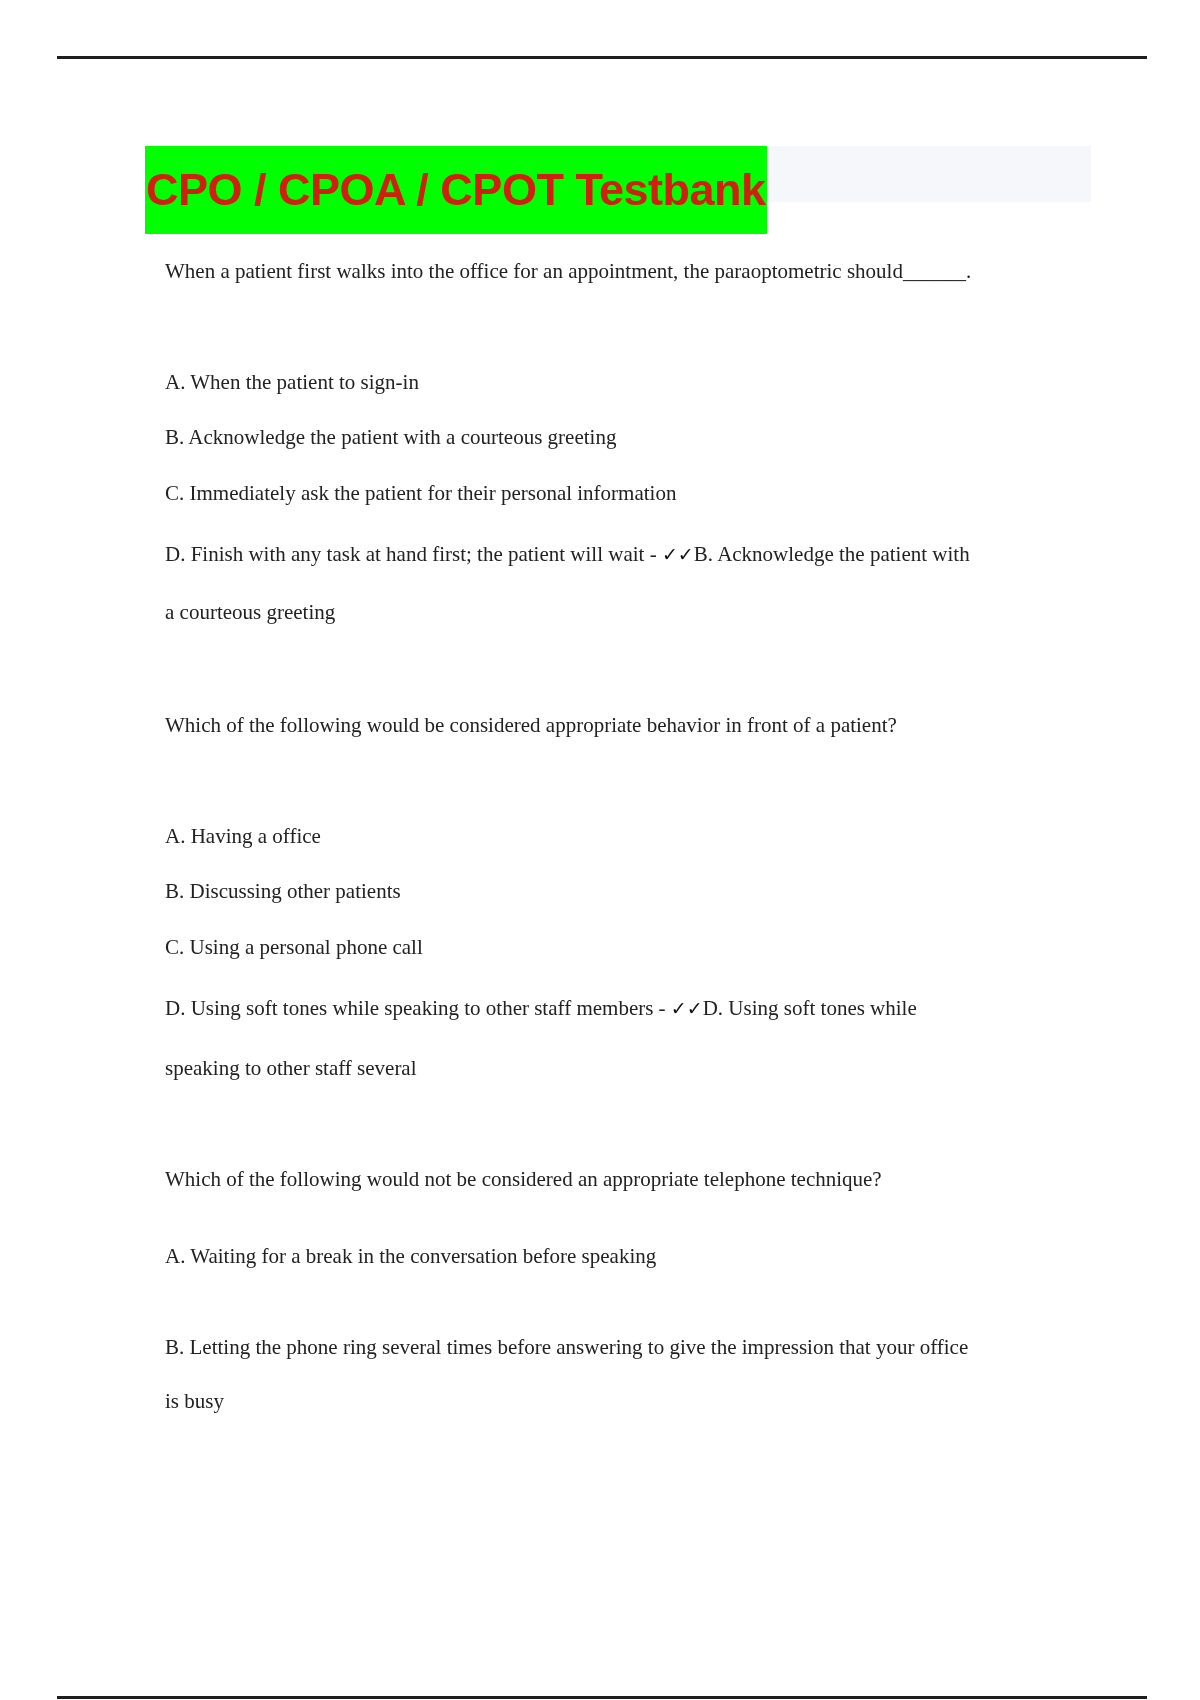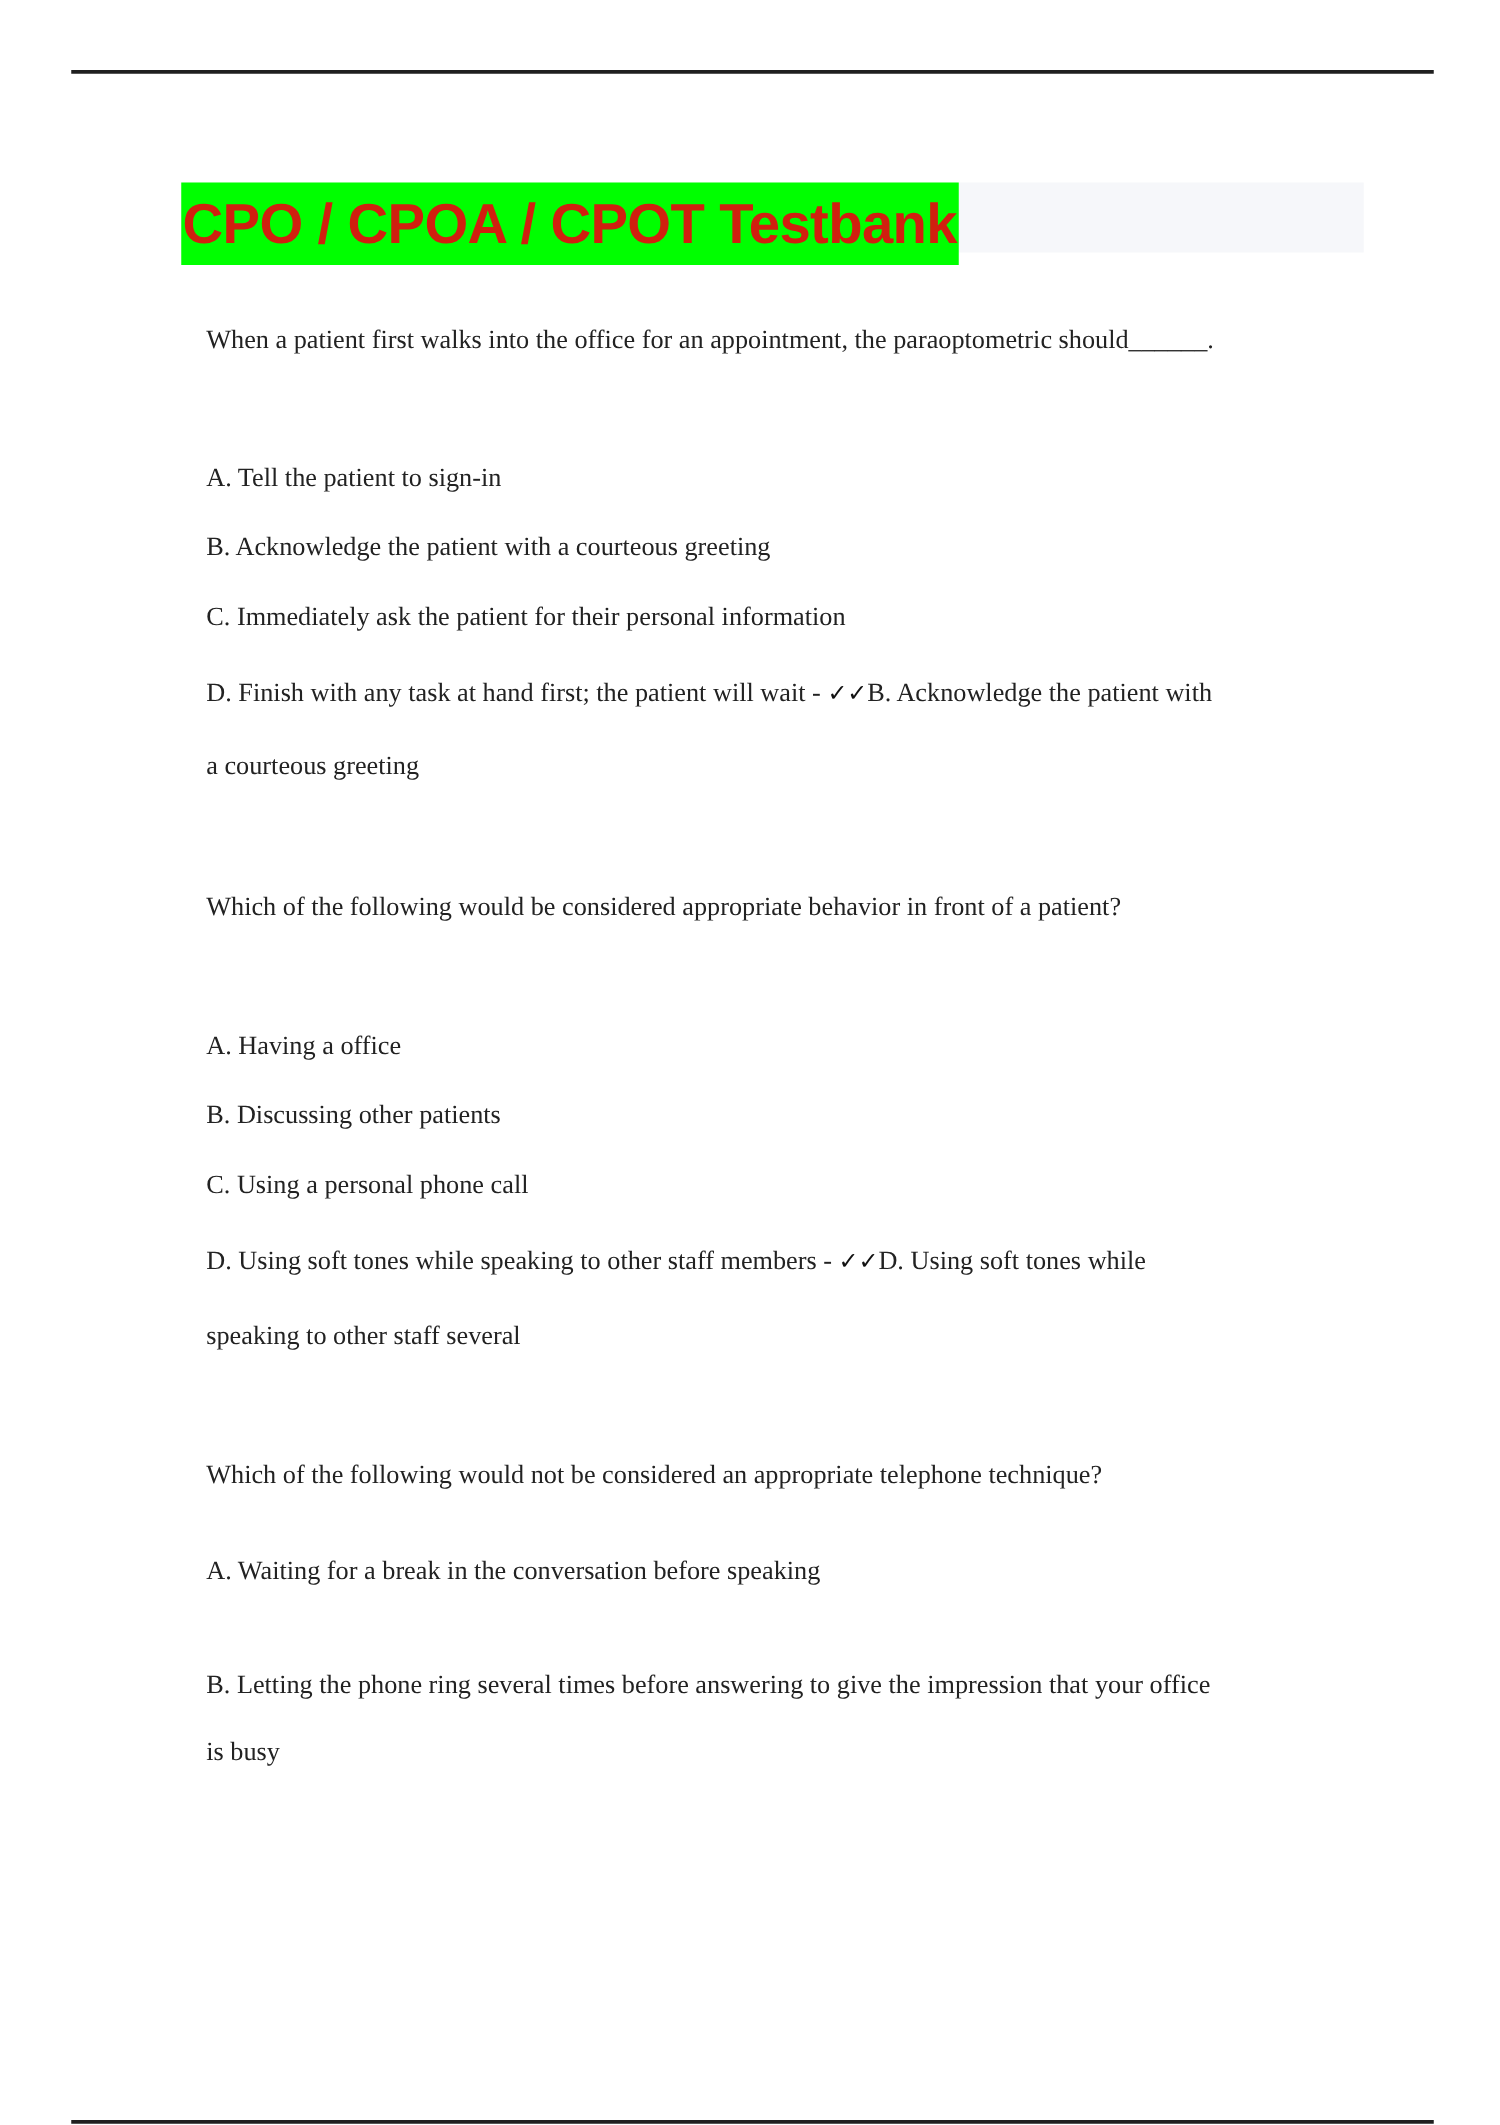--- a/index.html
+++ b/index.html
@@ -3,35 +3,35 @@
 <meta charset="utf-8">
 <style>
   html, body { margin:0; padding:0; background:#ffffff; }
   body { width:1200px; height:1700px; position:relative; overflow:hidden; }
   .rule { position:absolute; left:57px; width:1090px; height:3px; background:#1f1f1f; }
   .rule.top { top:56px; }
   .rule.bottom { top:1696px; }
   .title-band { position:absolute; left:145px; top:146px; width:946px; height:56px; background:#f6f7fa; }
   .title { position:absolute; left:145px; top:146px; height:56px; background:#00ff00;
            font-family:"Liberation Sans", sans-serif; font-weight:bold; font-size:45px;
-           color:#d0200f; line-height:56px; padding:5px 1px; letter-spacing:-0.5px; white-space:nowrap; }
+           color:#d0200f; line-height:56px; padding:16px 1px; letter-spacing:-0.5px; white-space:nowrap; }
   .line { position:absolute; left:145px; font-family:"Liberation Serif", serif; font-size:21px;
           color:#222222; white-space:nowrap; line-height:26px;margin-left:20px; }
   .check { font-family:"DejaVu Sans", sans-serif; font-size:19px; color:#111; }
 </style>
 </head>
 <body>
 
 <div class="rule top"></div>
 
 <div class="title-band"></div>
 <div class="title">CPO / CPOA / CPOT Testbank</div>
 
 <div class="line" style="top:258px">When a patient first walks into the office for an appointment, the paraoptometric should______.</div>
-<div class="line" style="top:369px">A. Tell the patient to sign-in</div>
+<div class="line" style="top:369px">A. When the patient to sign-in</div>
 <div class="line" style="top:424px">B. Acknowledge the patient with a courteous greeting</div>
 <div class="line" style="top:480px">C. Immediately ask the patient for their personal information</div>
 <div class="line" style="top:541px">
   <span>D. Finish with any task at hand first; the patient will wait - </span><span class="check">✓✓</span><span>B. Acknowledge the patient with</span>
 </div>
 <div class="line" style="top:599px">a courteous greeting</div>
 
 <div class="line" style="top:712px">Which of the following would be considered appropriate behavior in front of a patient?</div>
 <div class="line" style="top:823px">A. Having a office</div>
 <div class="line" style="top:878px">B. Discussing other patients</div>

